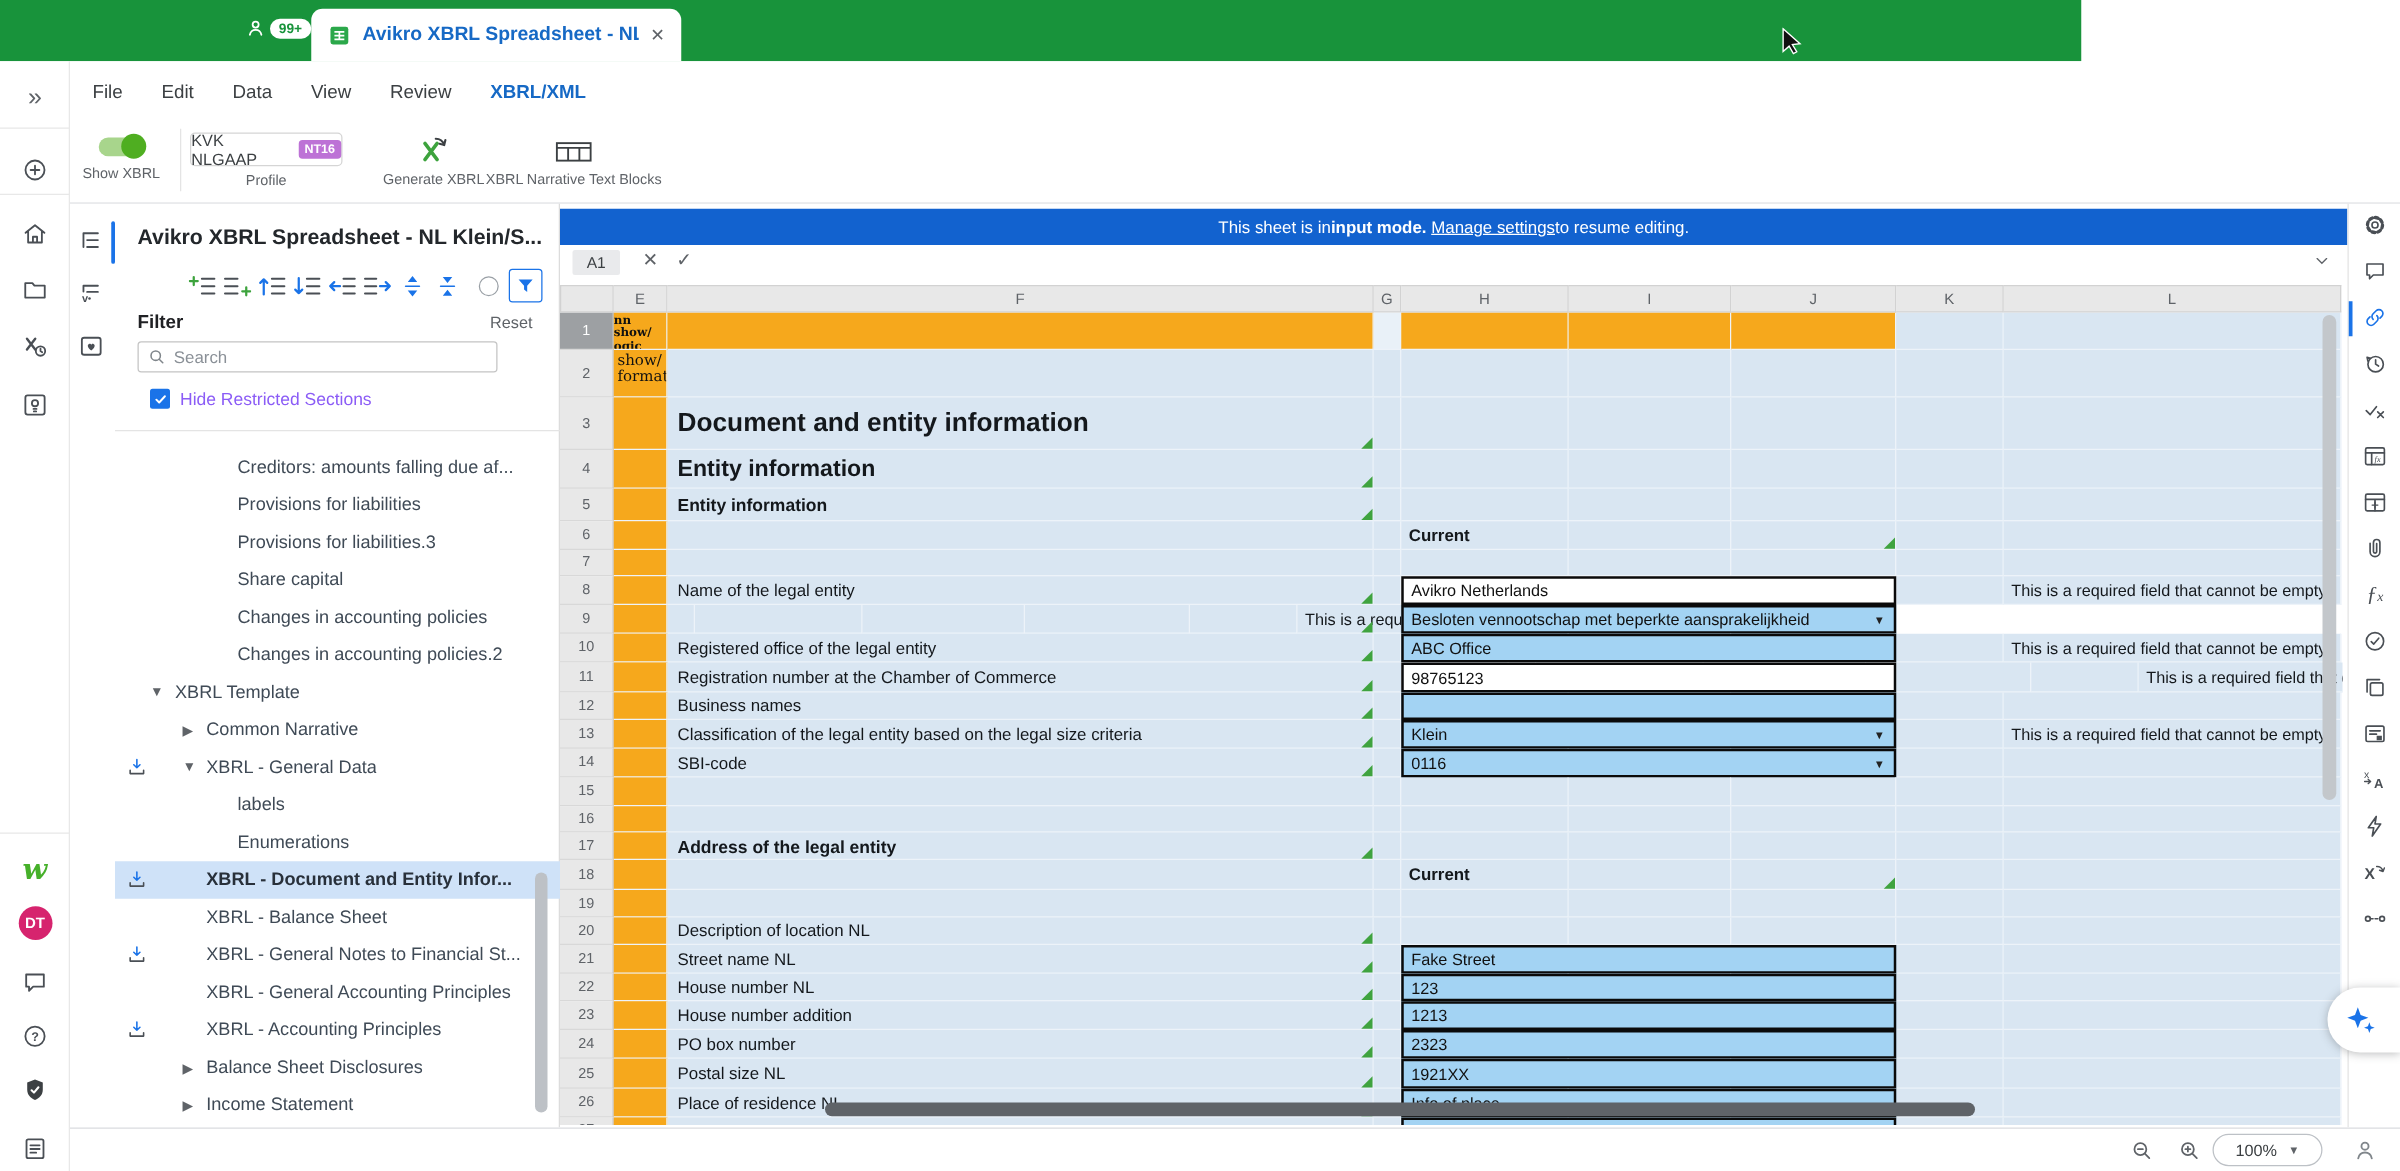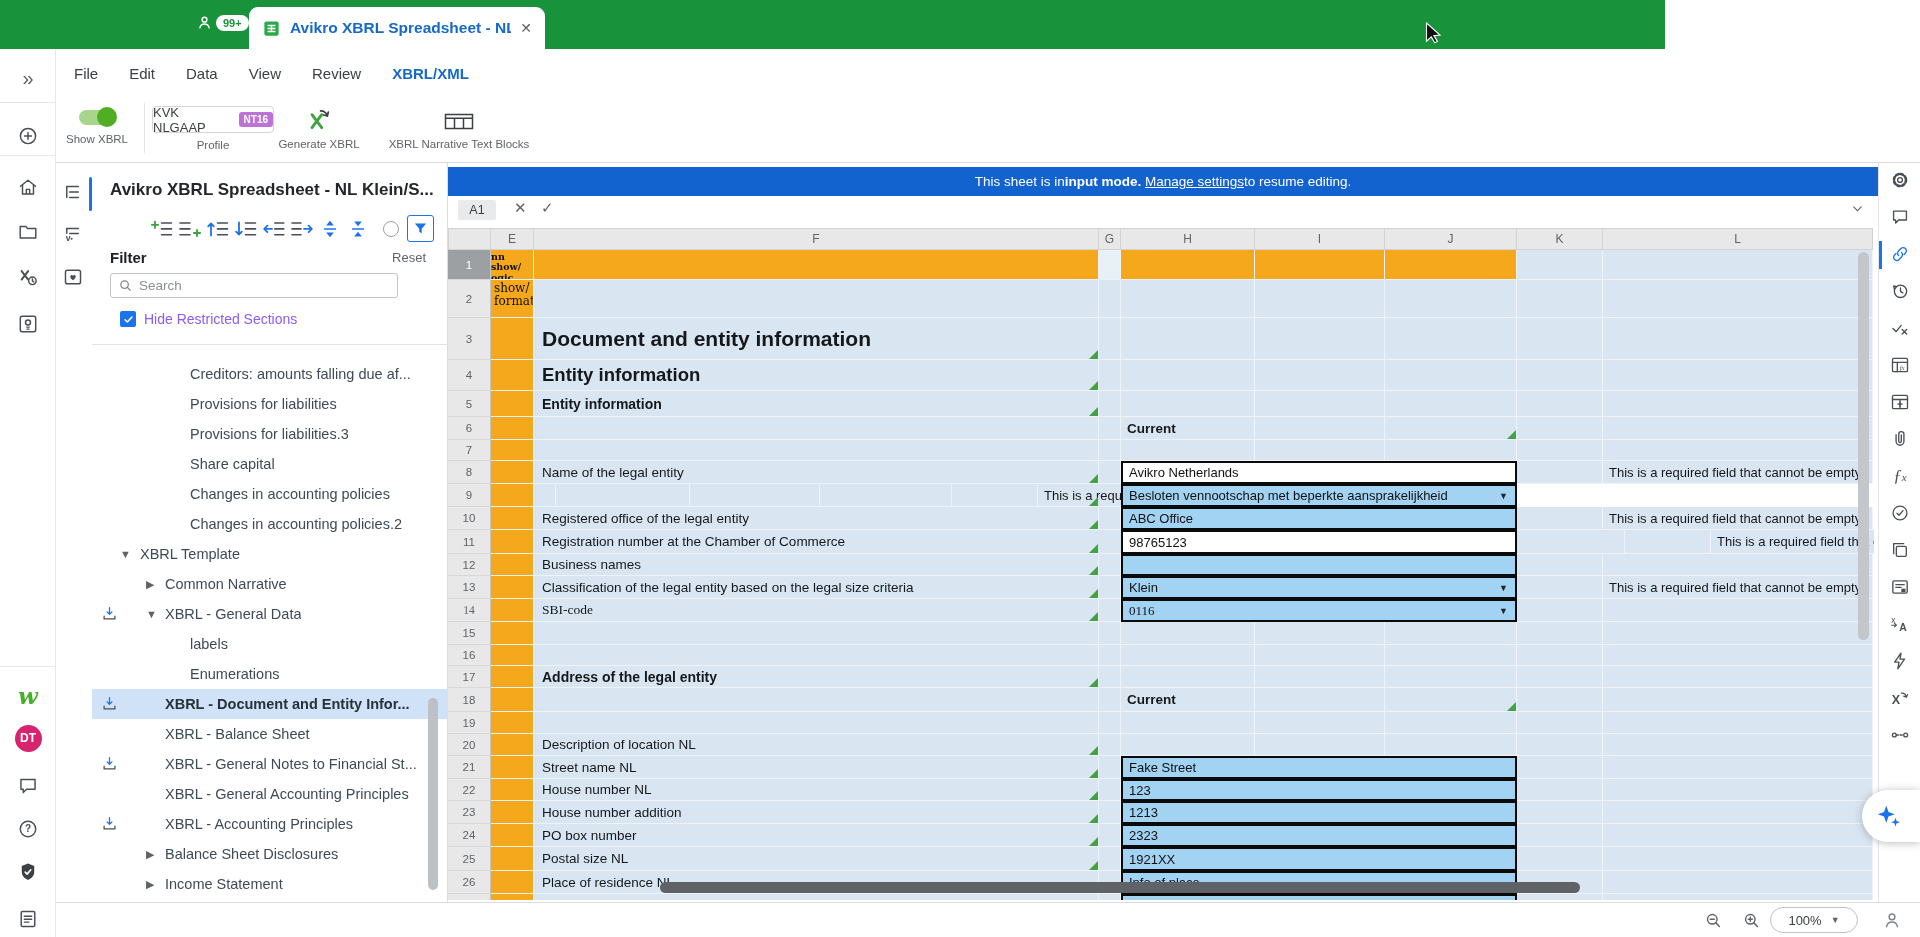--- a/index.html
+++ b/index.html
@@ -172,21 +172,21 @@
     <div class="caption">Show XBRL</div>
   </div>
   <div class="tb-sep" style="left:88px"></div>
   <div class="profile-group">
     <div class="profile-btn">
       <span>KVK NLGAAP</span>
       <span class="nt-badge">NT16</span>
     </div>
     <div class="caption">Profile</div>
   </div>
-  <div class="tool-btn" style="left:221px;width:84px">
+  <div class="tool-btn" style="left:249px;width:84px">
     <div class="ic">
       <svg width="26" height="26" viewBox="0 0 24 24" fill="none" stroke-linecap="round">
           <path d="M5.5 8 14.5 20M14.5 8 5.5 20" stroke="#3da33d" stroke-width="2.6"></path>
           <path d="M13.5 4.6A6.6 6.6 0 0 1 19.6 9" stroke="#3c4043" stroke-width="1.6"></path>
           <path d="m20.6 5.6-.9 3.6-3.4-.9" stroke="#3c4043" stroke-width="1.6"></path>
         </svg>
     </div>
     <div class="caption">Generate XBRL</div>
   </div>
   <div class="tool-btn" style="left:320px;width:166px">
@@ -660,21 +660,21 @@
         <div class="cell" style="width:130px"></div>
         <div class="cell" style="width:132px"></div>
         <div class="cell" style="width:86px"></div>
         <div class="cell req" style="width:270px">This is a required field that cannot be empty</div>
         <div class="input blue">
           <span>Klein</span>
           <span class="dd">▼</span>
         </div>
         <span class="tri f"></span>
       </div>
-      <div class="row" style="height: 23px; font-family: Liberation Serif, serif;">
+      <div class="row" style="height: 23px;">
         <div class="cell gut" style="width:43px">14</div>
         <div class="cell orange" style="width:43px"></div>
         <div class="cell f-label" style="width:565px">SBI-code</div>
         <div class="cell" style="width:22px"></div>
         <div class="cell " style="width:134px"></div>
         <div class="cell" style="width:130px"></div>
         <div class="cell" style="width:132px"></div>
         <div class="cell" style="width:86px"></div>
         <div class="cell req" style="width:270px"></div>
         <div class="input blue">

